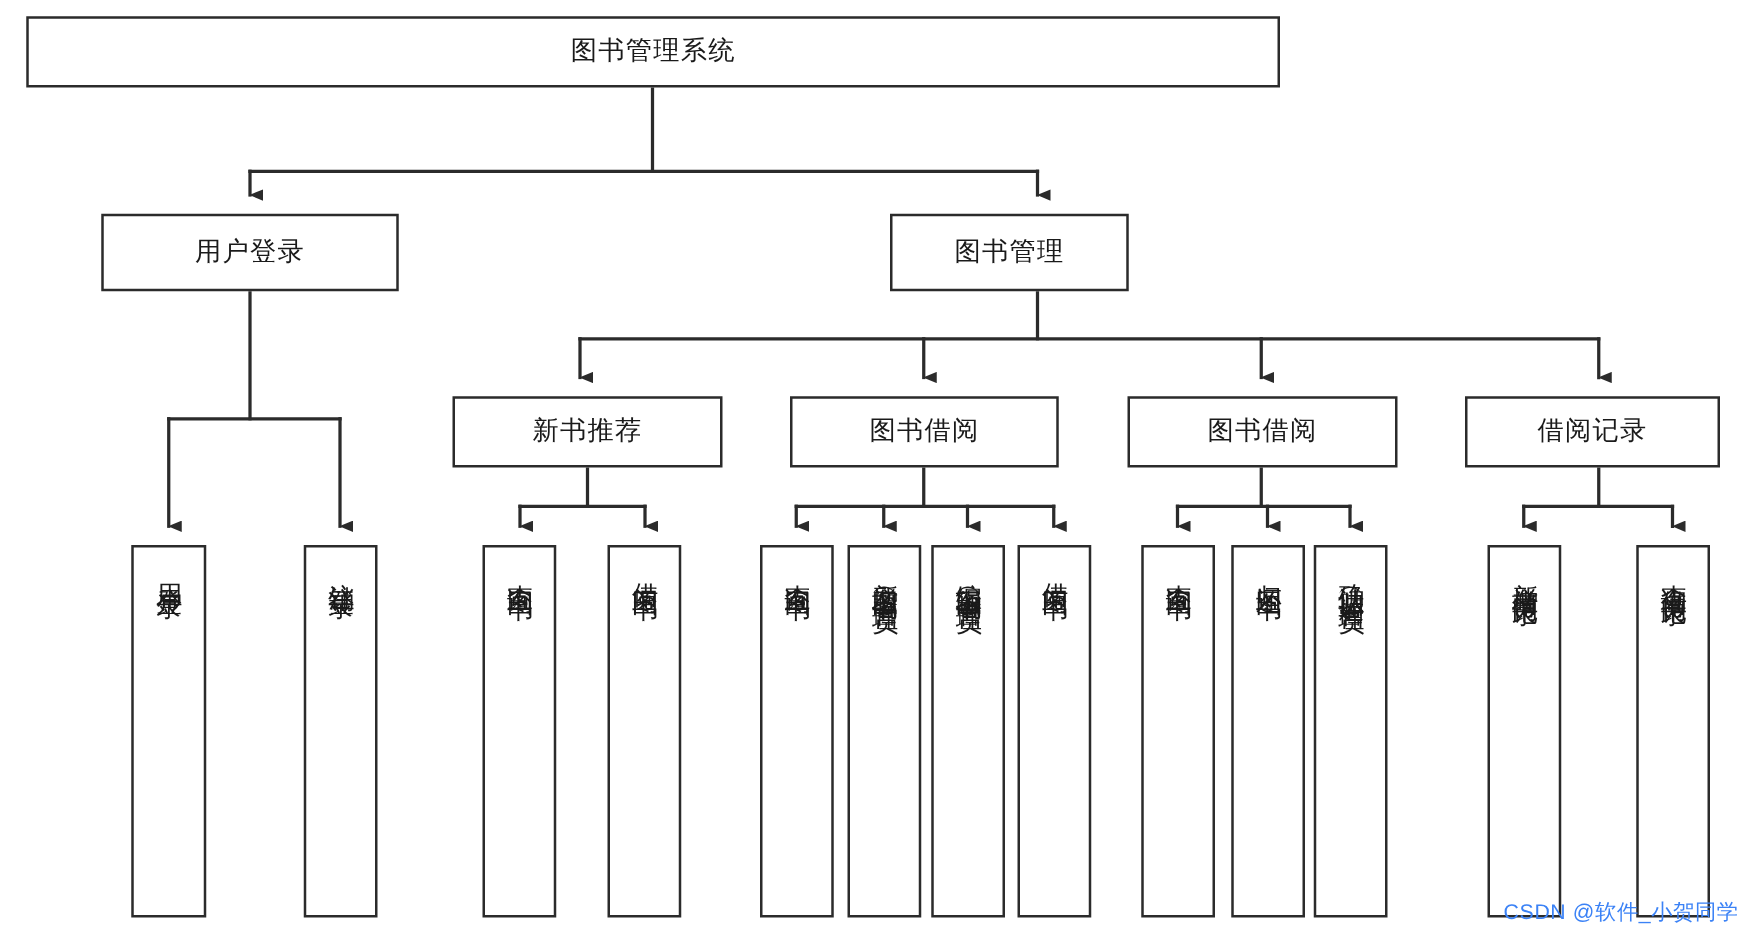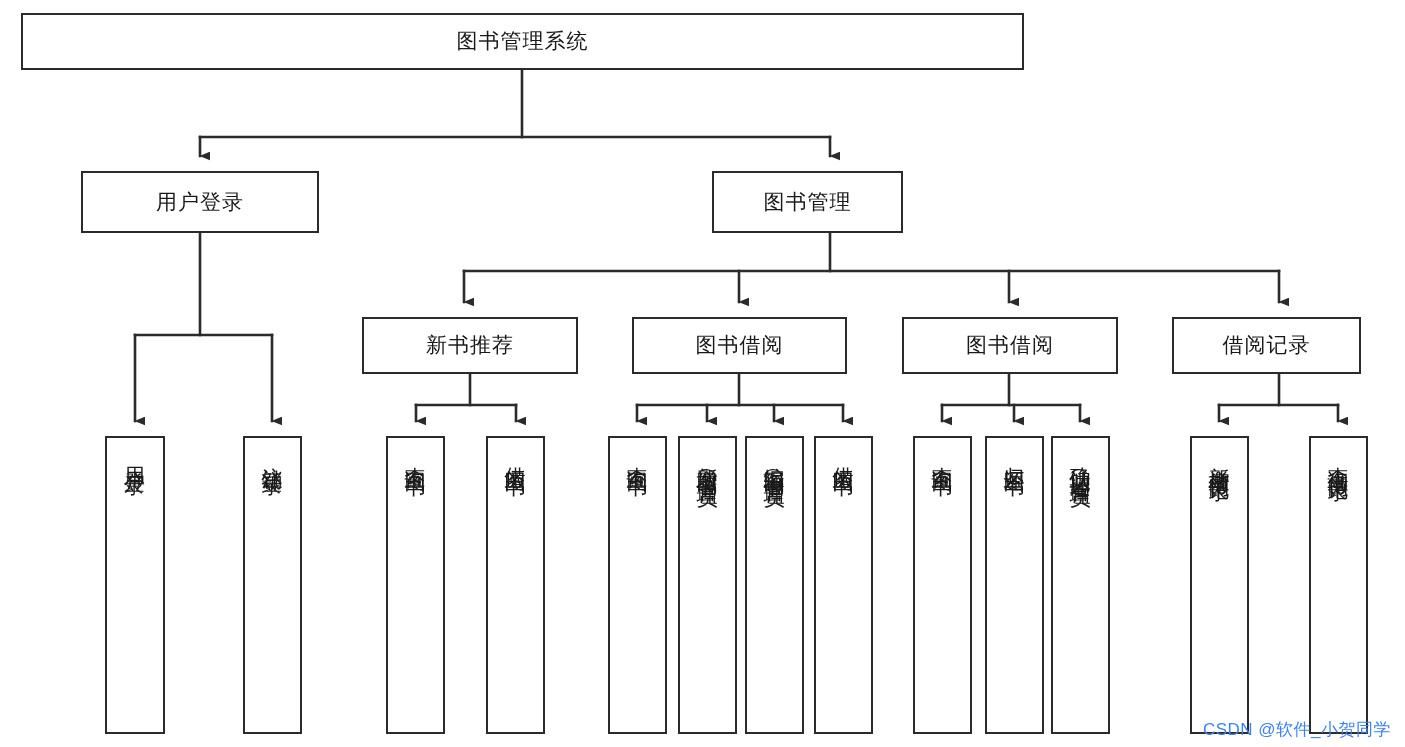--- a/index.html
+++ b/index.html
@@ -152,21 +152,21 @@
 
   <div class="node-box" id="node-l3-0" style="left: 362px; top: 317px; width: 216px; height: 57px;">
     <span class="label">新书推荐</span>
   </div>
   <div class="node-box" id="node-l3-1" style="left: 632px; top: 317px; width: 215px; height: 57px;">
     <span class="label">图书借阅</span>
   </div>
   <div class="node-box" id="node-l3-2" style="left: 902px; top: 317px; width: 216px; height: 57px;">
     <span class="label">图书借阅</span>
   </div>
-  <div class="node-box" id="node-l3-3" style="left: 1172px; top: 317px; width: 189px; height: 57px;">
+  <div class="node-box" id="node-l3-3" style="left: 1172px; top: 317px; width: 204px; height: 57px;">
     <span class="label">借阅记录</span>
   </div>
 
   <div class="node-box vertical" id="node-leaf-0" style="left: 105px; top: 436px; width: 60px; height: 298px;">
     <span class="label">用户登录</span>
   </div>
   <div class="node-box vertical" id="node-leaf-1" style="left: 243px; top: 436px; width: 59px; height: 298px;">
     <span class="label">注销登录</span>
   </div>
   <div class="node-box vertical" id="node-leaf-2" style="left: 386px; top: 436px; width: 59px; height: 298px;">

